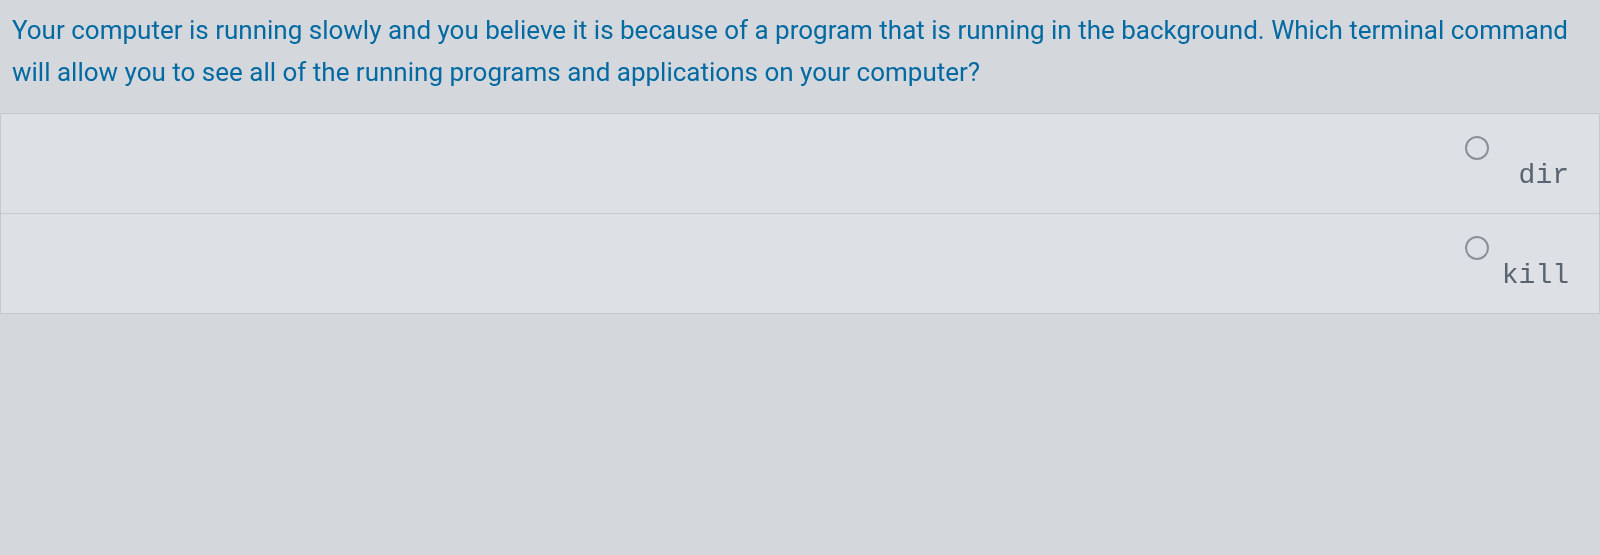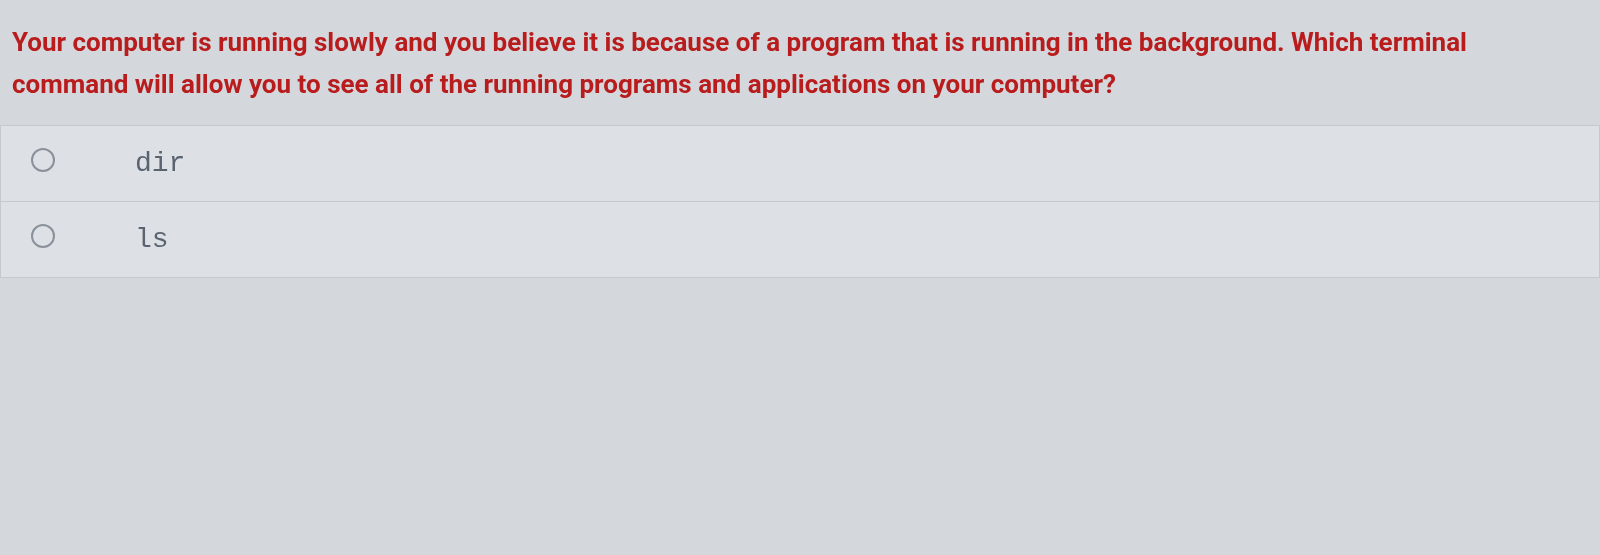--- a/index.html
+++ b/index.html
@@ -13,36 +13,37 @@
       width: 1600px;
       height: 555px;
       padding: 0;
       overflow: hidden;
     }
     .question-container {
       width: 100%;
       padding: 0;
     }
     .question-text {
-      color: #b91c1c;
+      color: #0369a1;
       font-size: 26px;
       line-height: 1.6;
-      padding: 22px 12px 20px 12px;
-      font-weight: 700;
+      padding: 10px 12px 20px 12px;
+      font-weight: 400;
     }
     .options-container {
       border: 1px solid #c5c9ce;
       background: #dde1e5;
     }
     .option-row {
       display: flex;
-      align-items: flex-start;
+      align-items: flex-end;
       padding: 22px 30px;
       border-bottom: 1px solid #c5c9ce;
       cursor: pointer;
+      flex-direction: column;
     }
     .option-row:last-child {
       border-bottom: none;
     }
     .radio-circle {
       width: 24px;
       height: 24px;
       border: 2px solid #8a919a;
       border-radius: 50%;
       margin-right: 80px;
@@ -62,21 +63,21 @@
 <div class="question-container">
   <div class="question-text">Your computer is running slowly and you believe it is because of a program that is running in the background. Which terminal command will allow you to see all of the running programs and applications on your computer?</div>
 
   <div class="options-container">
 
     <div class="option-row">
       <div class="radio-circle"></div>
       <span class="option-label">dir</span>
     </div>
 
-
     <div class="option-row">
       <div class="radio-circle"></div>
-      <span class="option-label">ls</span>
+      <span class="option-label">kill</span>
     </div>
+
 
 
   </div>
 </div>
 
 </body></html>

